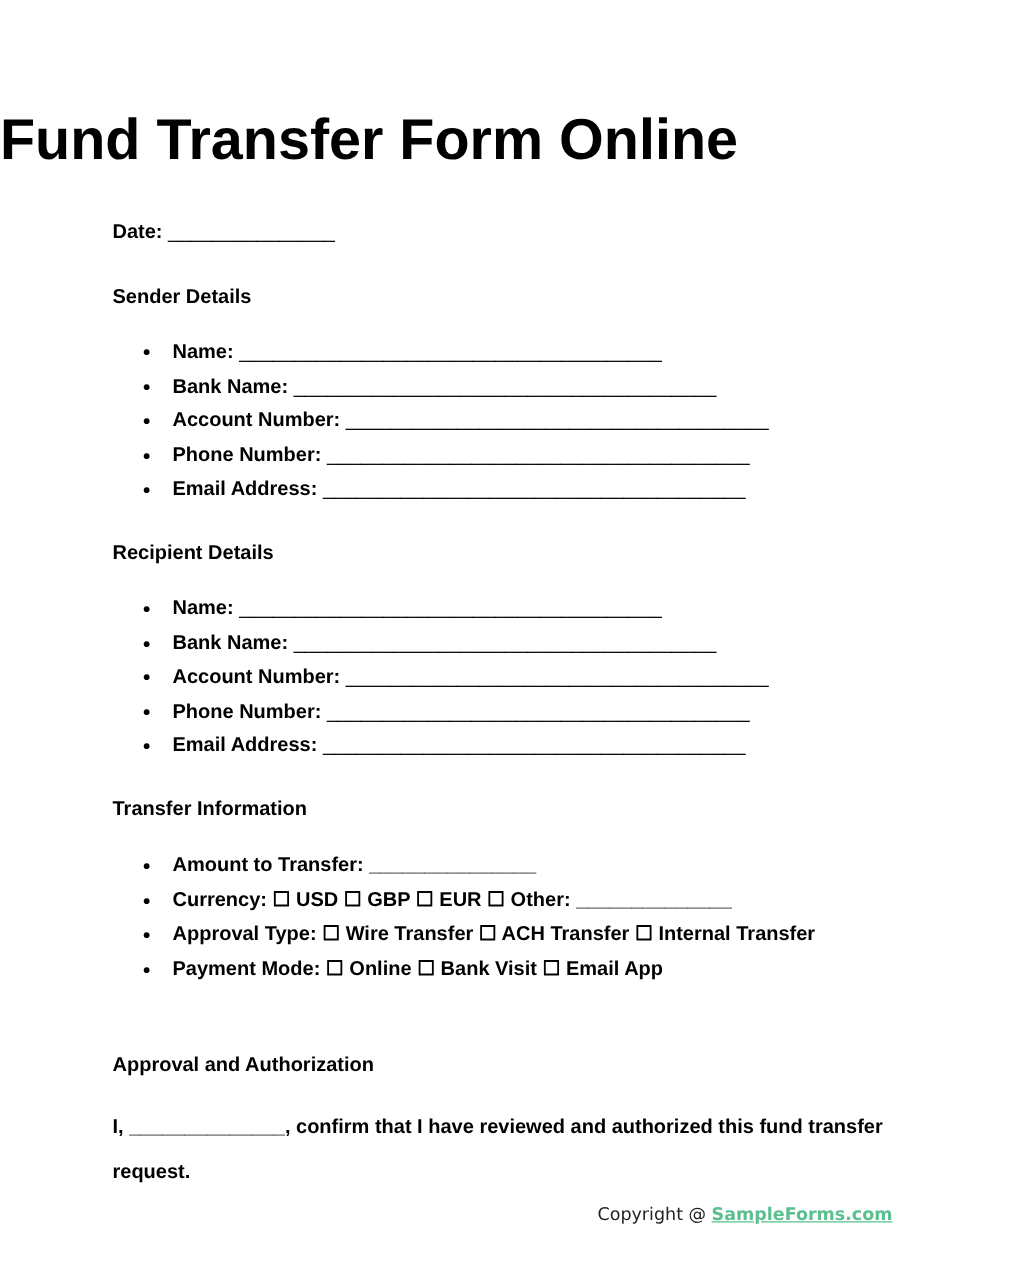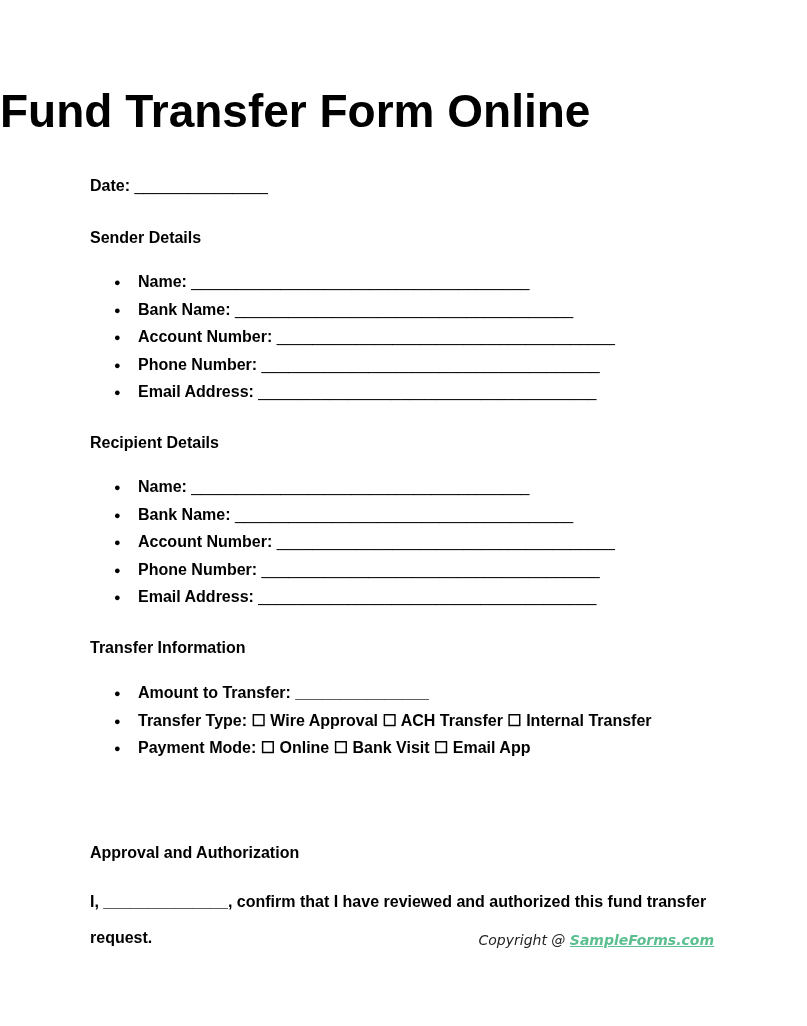--- a/index.html
+++ b/index.html
@@ -21,22 +21,22 @@
       height: 27.6px; line-height: 20px; white-space: nowrap;
     }
     ul.fields li::before {
       content: "\25CF"; position: absolute; left: 24px; top: 0; font-size: 11px; line-height: 20px;
     }
     .para {
       position: absolute; left: 0; top: 884px; width: 630px; font-size: 16px; font-weight: bold;
       line-height: 36px;
     }
     .footer {
-      position: absolute; right: 93px; top: 932px; font-size: 15px; color: #222;
-      font-family: "DejaVu Sans", sans-serif; font-size: 14px; font-style: italic;
+      position: absolute; right: 93px; top: 964px; font-size: 15px; color: #222;
+      font-family: "DejaVu Sans", sans-serif; font-size: 14px;
     }
     .footer a { color: #5bbf90; font-weight: bold; text-decoration: underline; }
   </style>
 </head>
 <body>
 
 <div class="page">
   <h1>Fund Transfer Form Online</h1>
 
   <div class="date">
@@ -58,21 +58,22 @@
     <li><span>Name:</span> <span style="font-weight:normal">______________________________________</span></li>
     <li><span>Bank Name:</span> <span style="font-weight:normal">______________________________________</span></li>
     <li><span>Account Number:</span> <span style="font-weight:normal">______________________________________</span></li>
     <li><span>Phone Number:</span> <span style="font-weight:normal">______________________________________</span></li>
     <li><span>Email Address:</span> <span style="font-weight:normal">______________________________________</span></li>
   </ul>
 
   <div class="section-title" style="top:639px">Transfer Information</div>
   <ul class="fields" style="top:683px">
     <li>Amount to Transfer: _______________</li>
-    <li>Transfer Type: ☐ Wire Approval ☐ ACH Transfer ☐ Internal Transfer</li>
+    <li>Currency: ☐ USD ☐ GBP ☐ EUR ☐ Other: ______________</li>
+    <li>Approval Type: ☐ Wire Transfer ☐ ACH Transfer ☐ Internal Transfer</li>
     <li>Payment Mode: ☐ Online ☐ Bank Visit ☐ Email App</li>
   </ul>
 
   <div class="section-title" style="top:844px">Approval and Authorization</div>
   <div class="para">I, ______________, confirm that I have reviewed and authorized this fund transfer request.</div>
 </div>
 
 <div class="footer">
   <span>Copyright @ </span><a>SampleForms.com</a>
 </div>

